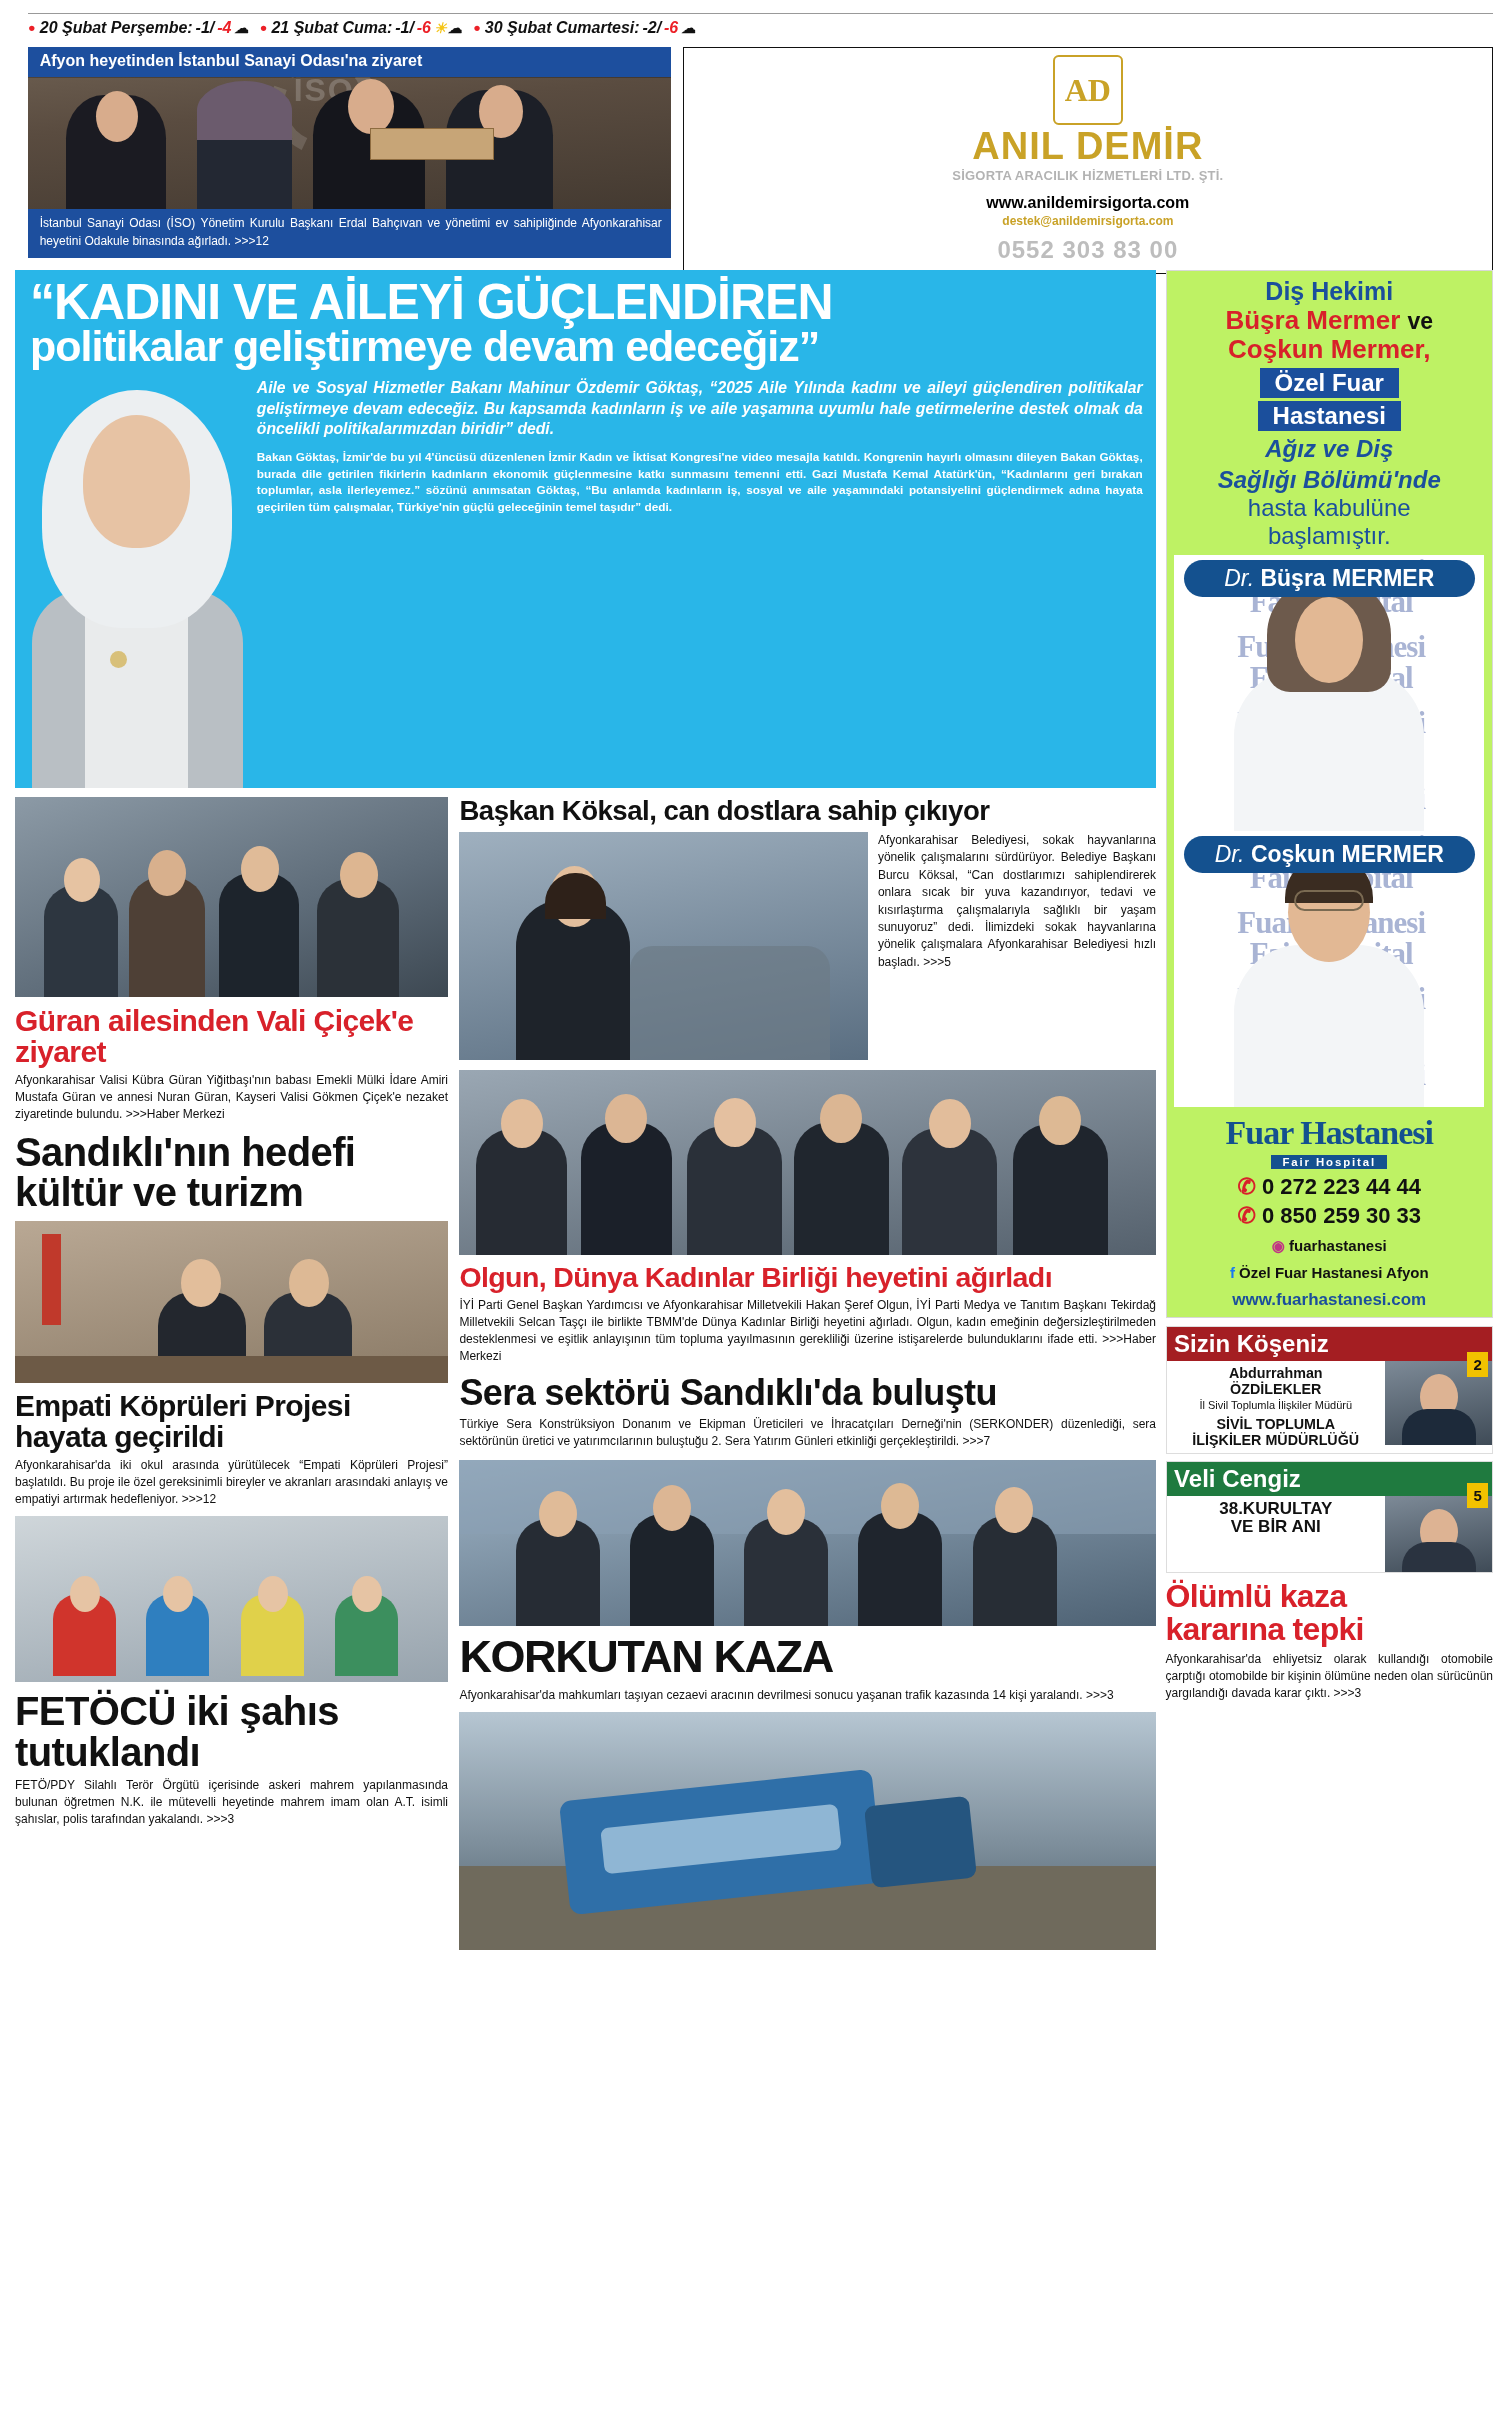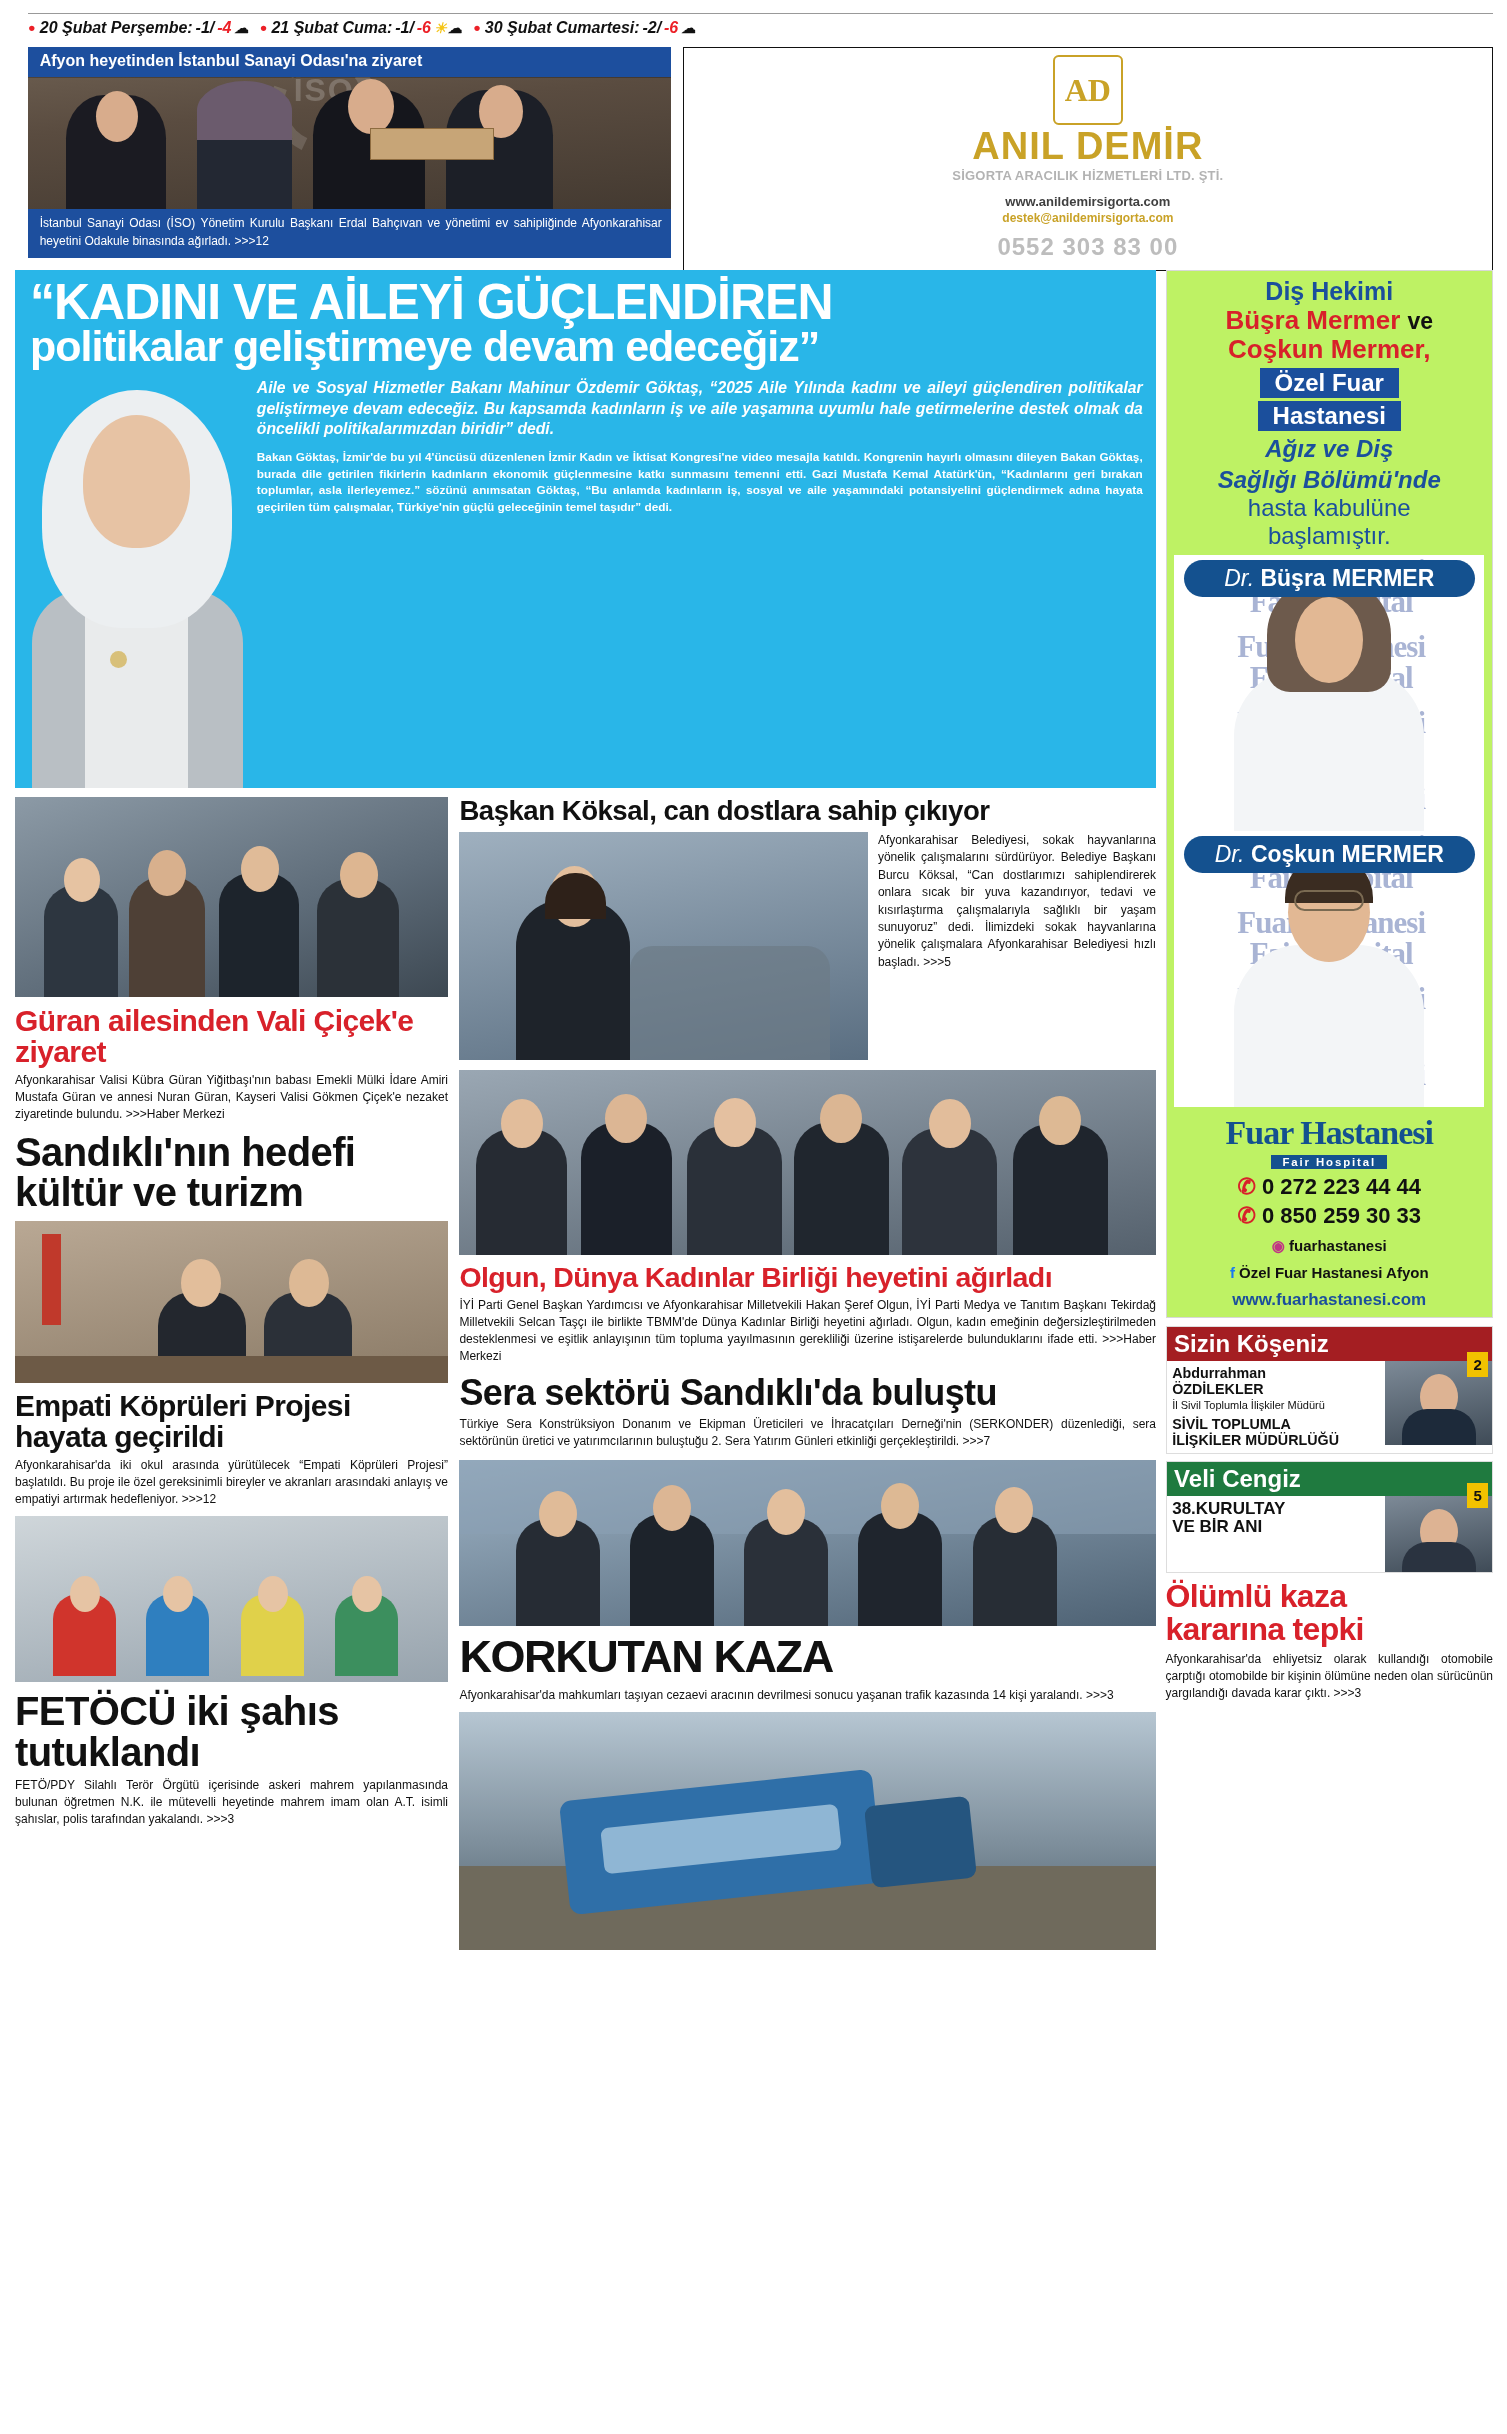--- a/index.html
+++ b/index.html
@@ -86,21 +86,21 @@
     justify-content:flex-start; padding:5.7px 5.7px 9.5px 5.7px;
   }
   .ad-monogram {
     width:70px;height:70px;border:2.9px solid #c9a227;border-radius:5.7px;
     display:flex;align-items:center;justify-content:center;
     color:#c9a227;font-size:32px;font-weight:700;font-family:"Liberation Serif",serif;
     margin-top:1.9px;
   }
   .ad-title { color:#c9a227; font-size:38px; font-weight:800; letter-spacing:1px; margin-top:1.9px; line-height:1;}
   .ad-sub { color:#b3b3b3; font-size:13px; font-weight:700; letter-spacing:0.2px; margin-top:2.9px;}
-  .ad-web { color:#404040; font-size:13px; font-weight:700; margin-top:11.4px;}
+  .ad-web { color:#000000; font-size:16px; font-weight:700; margin-top:11.4px;}
   .ad-mail { color:#c9a227; font-size:12px; font-weight:600; margin-top:1.9px;}
   .ad-phone { color:#bdbdbd; font-size:24px; font-weight:700; margin-top:7.6px; letter-spacing:1px;}
 
   
   .maingrid { display:flex; gap:9.5px; margin-top:7.6px; }
   .leftcol { width:1141px; flex:0 0 1141px; }
   .rightcol { flex:1; }
 
   
   .hero { position:relative; background:#29b6e8; overflow:hidden; height:518px; }
@@ -214,21 +214,21 @@
   .fh-contact { text-align:center; font-size:22px; font-weight:800; color:#111; line-height:1.3; }
   .fh-contact .ic { color:#d8212a; }
   .fh-soc { font-size:15px; font-weight:700; margin-top:4.8px; line-height:1.5; text-align:center;}
   .fh-soc .fb { color:#1877f2; }
   .fh-web { text-align:center; color:#1b4f9c; font-size:17px; font-weight:700; margin-top:4.8px; }
 
   .col-box { margin-top:7.6px; position:relative; border:1px solid #ddd; }
   .col-hdr { background:#a41e22; color:#fff; font-weight:900; font-size:24px; padding:2.9px 7.6px; }
   .col-hdr.green { background:#1f7a3f; }
   .col-inner { display:flex; }
-  .col-txt { flex:1; padding:3.8px 5.7px; }
+  .col-txt { flex:1; padding:3.8px 5.7px;text-align:center; }
   .col-name { font-weight:800; font-size:14.3px; line-height:1.15; }
   .col-role { font-size:11px; line-height:1.2; margin-top:1.9px; }
   .col-role2 { font-weight:900; font-size:14.3px; line-height:1.1; margin-top:4.8px; }
   .col-pic { width:107px; flex:0 0 107px; height:84px;
     background:linear-gradient(170deg,#7d8a97,#3f4b57); position:relative; }
   .col-pic .h { position:absolute; left:50%; transform:translateX(-50%); top:13.3px;
     width:38px; height:46px; background:#ddb393; border-radius:50%; }
   .col-num {
     position:absolute; right:3.8px; top:25px; background:#f2c200; color:#111;
     font-weight:900; font-size:15px; width:21px; height:25px;

